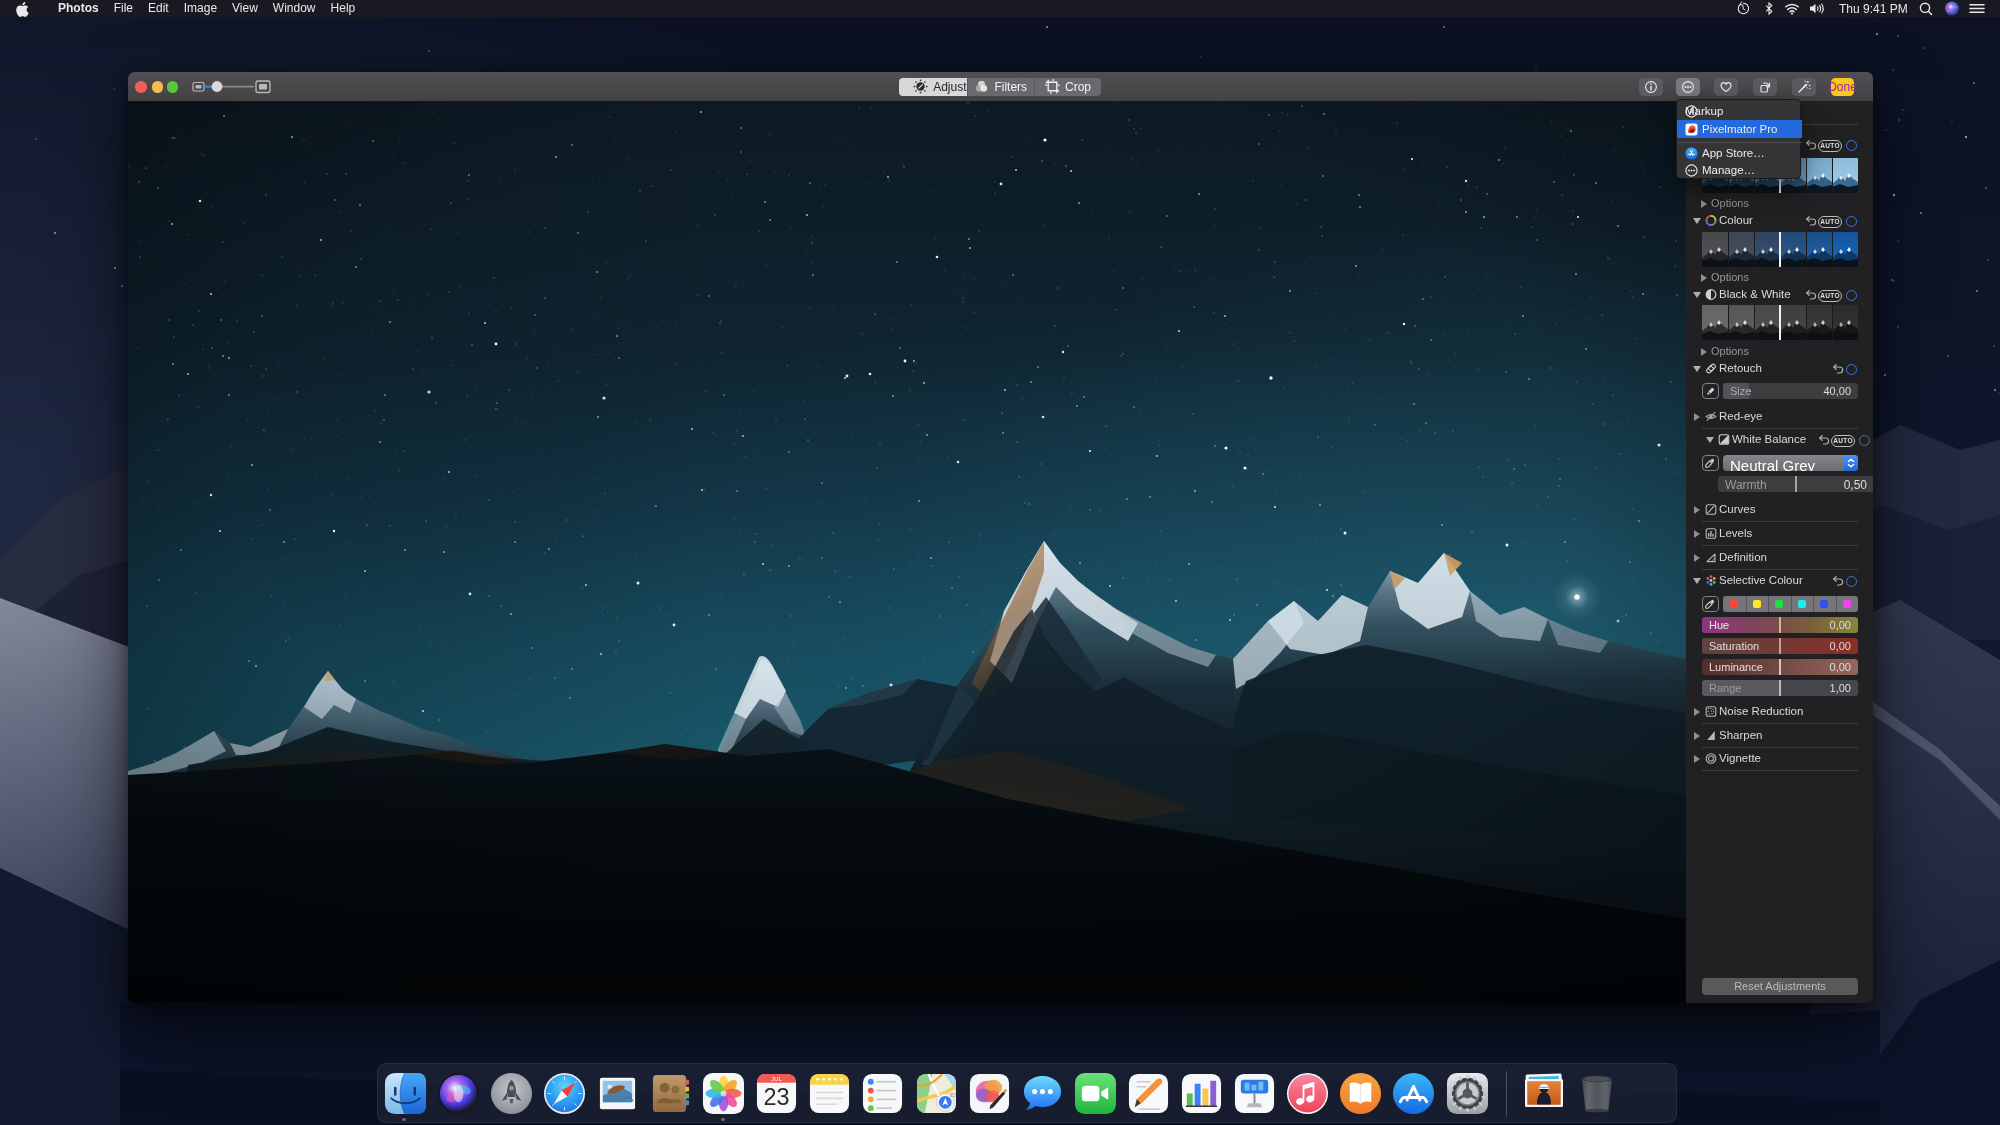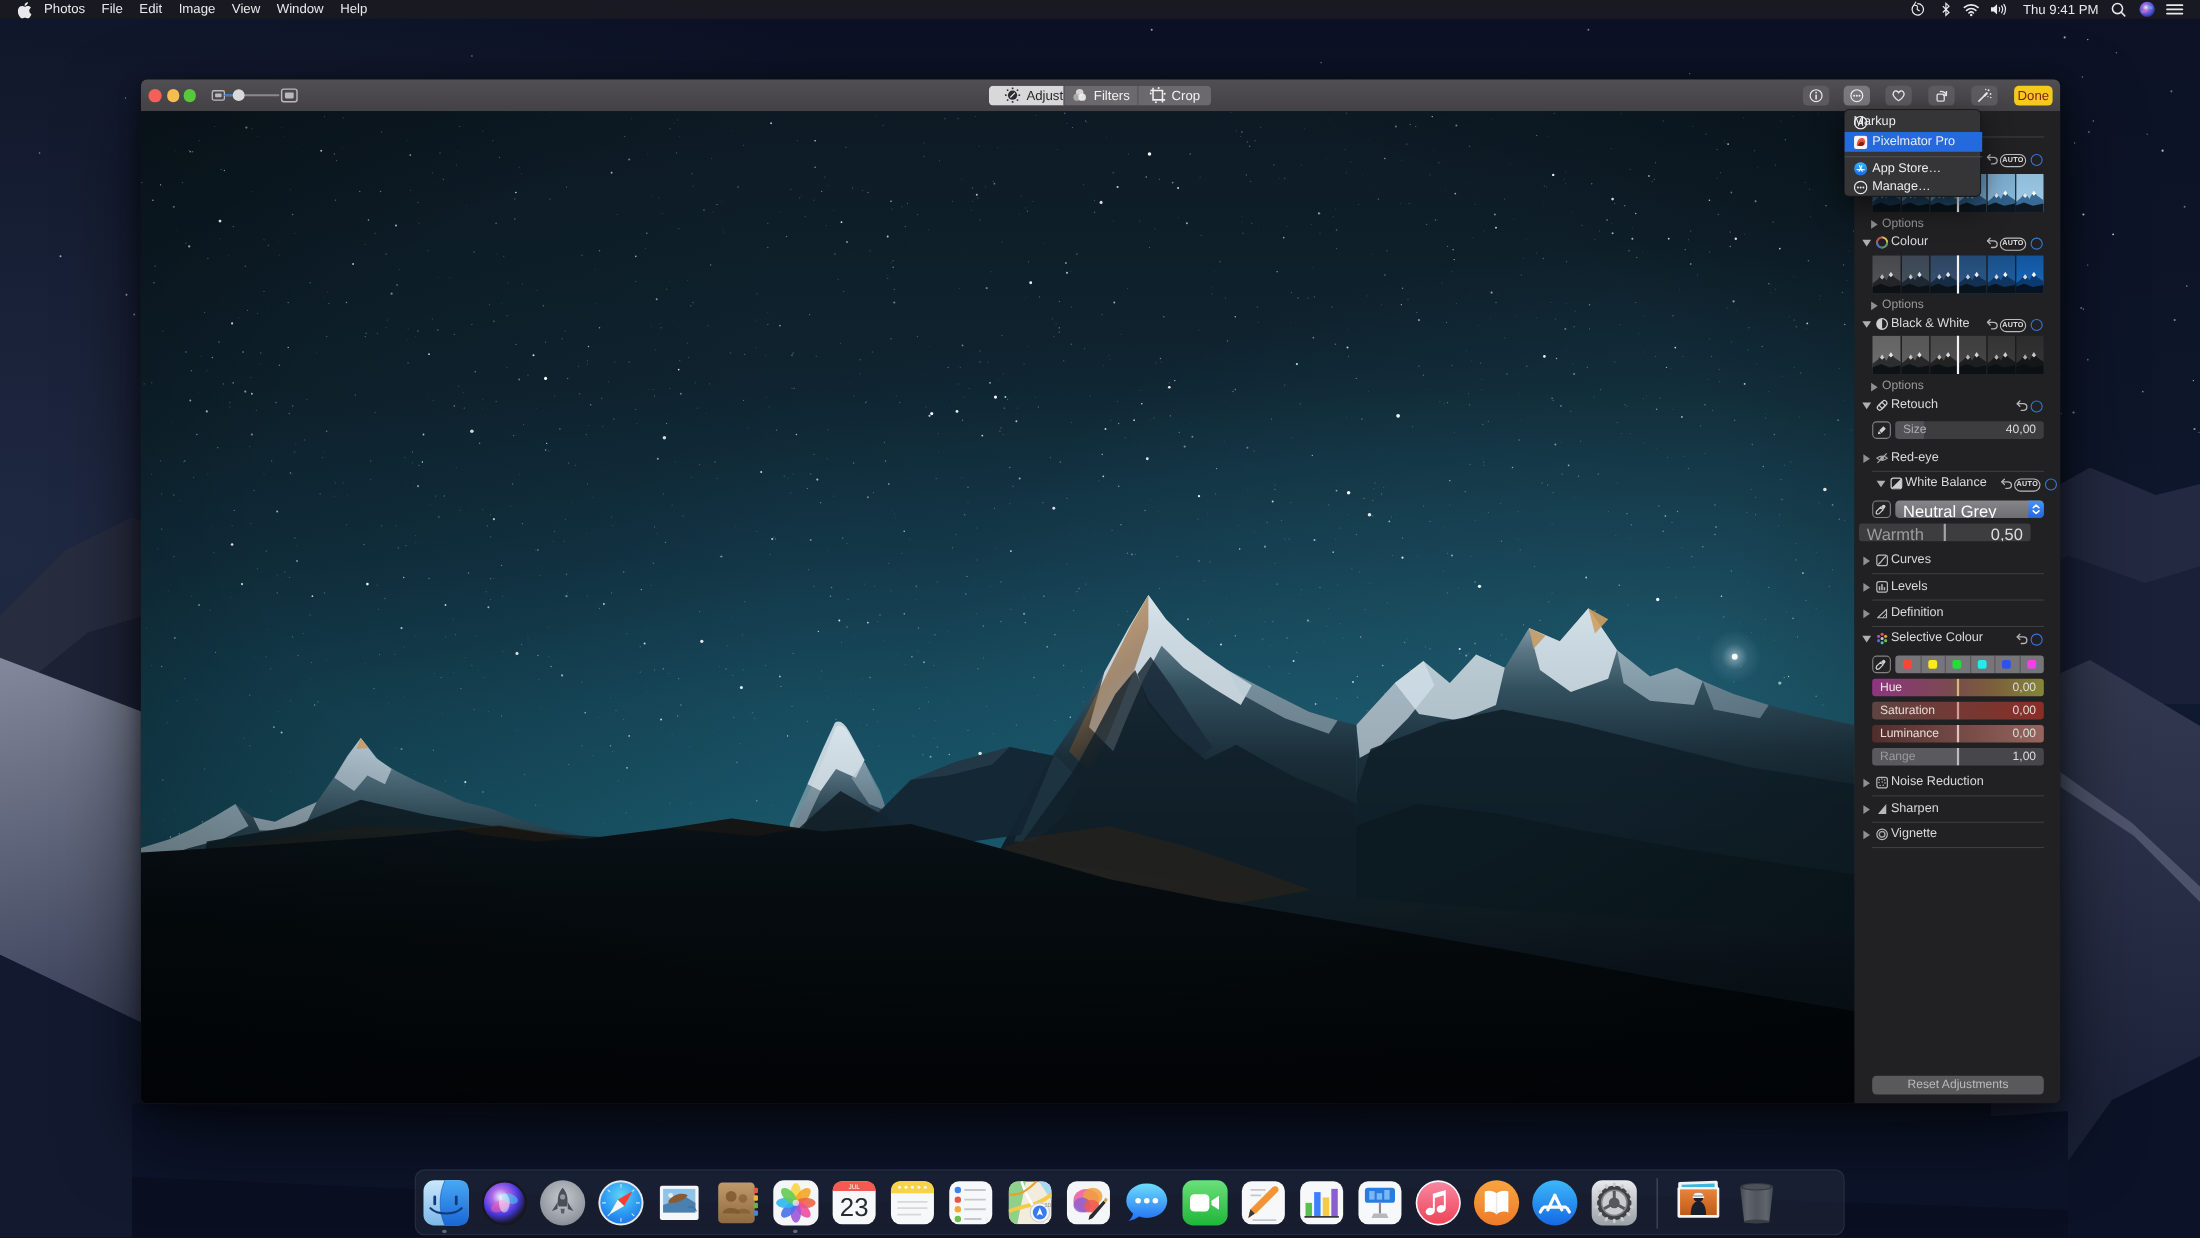--- a/index.html
+++ b/index.html
@@ -182,21 +182,21 @@
 <path d="M1830,1125 L1920,1000 L2000,960 L2000,1125 Z" fill="#0c1328"></path>
 
 <path d="M120,1003 L600,1020 L1100,1010 L1600,1030 L1880,1010 L1880,1125 L120,1125 Z" fill="#0d142a"></path>
 <path d="M120,1070 L700,1095 L1300,1080 L1880,1100 L1880,1125 L120,1125 Z" fill="#0a1022"></path>
 </svg>
 <div id="menubar">
   <div class="l">
     <svg width="14" height="17" style="margin-left:16px" viewBox="0 0 14 17">
           <path fill="#e9e9ec" d="M9.7 4.2c.7-.8 1.1-1.9 1-3-1 .1-2.1.7-2.8 1.5-.6.7-1.1 1.8-1 2.9 1.1 0 2.2-.6 2.8-1.4zm1 1.6c-1.6-.1-2.9.9-3.6.9-.8 0-1.9-.8-3.1-.8-1.6 0-3.1.9-3.9 2.4-1.7 2.9-.4 7.2 1.2 9.5.8 1.1 1.7 2.4 3 2.3 1.2 0 1.6-.8 3.1-.8s1.8.8 3.1.8 2.1-1.1 2.9-2.3c.9-1.3 1.3-2.6 1.3-2.7 0 0-2.5-1-2.5-3.8 0-2.4 1.9-3.5 2-3.6-1.1-1.6-2.8-1.8-3.5-1.9z" transform="scale(0.8) translate(1,1)"></path>
         </svg>
-    <span class="mi" style="font-weight:400;margin-left:10px">Photos</span>
+    <span class="mi" style="font-weight:700;margin-left:28px">Photos</span>
     <span class="mi">File</span>
         <span class="mi">Edit</span>
         <span class="mi">Image</span>
     <span class="mi">View</span>
         <span class="mi">Window</span>
         <span class="mi">Help</span>
   </div>
   <div class="r">
     <svg width="300" height="17" viewBox="0 0 300 17">
 <g stroke="#e9e9ec" fill="none" stroke-width="1.1">
@@ -319,21 +319,21 @@
           <path d="M2 12 L7.2 6.8" stroke="#e8e8ea" stroke-width="1.5" stroke-linecap="round"></path>
           <path d="M7.2 6.8 L9.2 4.8" stroke="#e8e8ea" stroke-width="2" stroke-linecap="round"></path>
           <g fill="#e8e8ea">
             <circle cx="10.8" cy="2" r="0.9"></circle>
             <circle cx="12.6" cy="5.4" r="0.8"></circle>
             <circle cx="8.2" cy="1.4" r="0.7"></circle>
             <circle cx="12.8" cy="8.6" r="0.7"></circle>
             <circle cx="10.2" cy="7.8" r="0.6"></circle>
           </g>
         </svg>
-        <div style="position:absolute;left:1703px;top:6px;width:35px;height:17.5px;background:#f6c91f;border-radius:4.5px;color:#7f1d1d;font-size:12px;display:flex;align-items:center;justify-content:center;">Done</div>
+        <div style="position:absolute;left:1703px;top:6px;width:23px;height:17.5px;background:#f6c91f;border-radius:4.5px;color:#a21caf;font-size:12px;display:flex;align-items:center;justify-content:center;">Done</div>
   </div>
   <svg id="photo" width="1558" height="902" viewBox="0 0 1558 902">
 <defs>
 <linearGradient id="sky" x1="0" y1="0" x2="0" y2="1">
  <stop offset="0" stop-color="#0d1a24"></stop>
  <stop offset="0.28" stop-color="#0f2430"></stop>
  <stop offset="0.45" stop-color="#123343"></stop>
  <stop offset="0.6" stop-color="#16485a"></stop>
  <stop offset="0.72" stop-color="#185466"></stop>
  <stop offset="0.82" stop-color="#175064"></stop>
@@ -2620,21 +2620,21 @@
           <path d="M5.6 4.1 L7.9 6.4 L4.2 10.1 L2.4 10.4 L1.6 9.6 L1.9 7.8 Z" fill="none" stroke="#d0d0d2" stroke-width="1.1"></path>
         </svg>
         <div style="position:absolute;left:37px;top:354px;width:135px;height:16px;background:linear-gradient(#85858a,#6d6d72);border-radius:4px;overflow:hidden">
           <span style="position:absolute;left:7px;top:1.5px;font-size:15px;font-weight:400;color:#ffffff">Neutral Grey</span>
           <div style="position:absolute;right:0;top:0;width:14px;height:16px;background:linear-gradient(#4a93f8,#2066dd)"></div>
           <svg style="position:absolute;right:1px;top:2px" width="12" height="12" viewBox="0 0 12 12">
             <path d="M3.4 4.6 L6 2.2 L8.6 4.6" stroke="#fff" stroke-width="1.4" fill="none" stroke-linecap="round" stroke-linejoin="round"></path>
             <path d="M3.4 7.4 L6 9.8 L8.6 7.4" stroke="#fff" stroke-width="1.4" fill="none" stroke-linecap="round" stroke-linejoin="round"></path>
           </svg>
         </div>
-        <div style="position:absolute;left:4px;top:375px;width:156px;height:16px;border-radius:3px;overflow:hidden;font-size:15px;background:#3d3d3f;">
+        <div style="position:absolute;left:32px;top:375px;width:156px;height:16px;border-radius:3px;overflow:hidden;font-size:12px;background:#3d3d3f;">
           <div style="position:absolute;left:77px;top:0;width:2px;height:16px;background:#b0b0b2;opacity:.9"></div>
           <span style="position:absolute;left:7px;top:1.5px;color:#9c9c9e">Warmth</span>
           <span style="position:absolute;right:7px;top:1.5px;color:#dcdcde">0,50</span>
         </div>
         <div style="position:absolute;left:0;top:401px;width:187px;height:16px">
           <div style="position:absolute;left:8px;top:3.5px;width:0;height:0;border-top:4.5px solid transparent;border-bottom:4.5px solid transparent;border-left:6px solid #909092"></div>
           <svg style="position:absolute;left:19px;top:1px" width="12" height="13" viewBox="0 0 12 13">
             <rect x="1.2" y="1.7" width="9.6" height="9.6" rx="2" fill="none" stroke="#b8b8ba" stroke-width="1.1"></rect>
             <path d="M2.4 10 C5 9.6 7 3.4 9.6 3 " fill="none" stroke="#b8b8ba" stroke-width="1.1"></path>
             <path d="M2.4 10 L9.6 3" stroke="#b8b8ba" stroke-width="0.7" opacity="0.7"></path>

